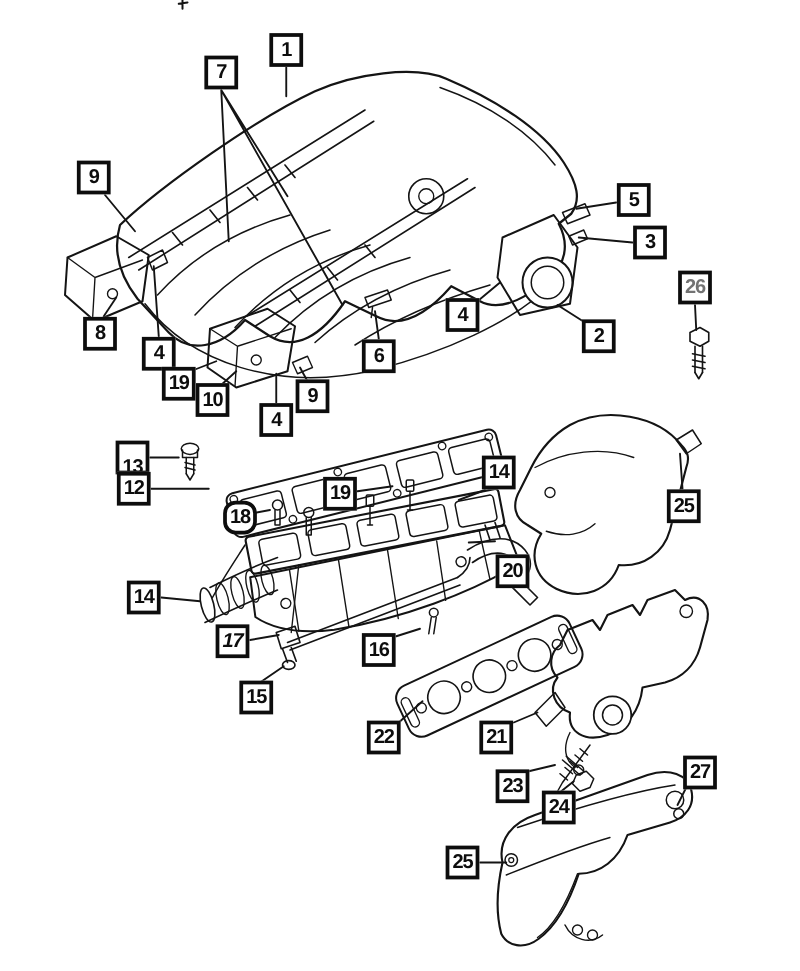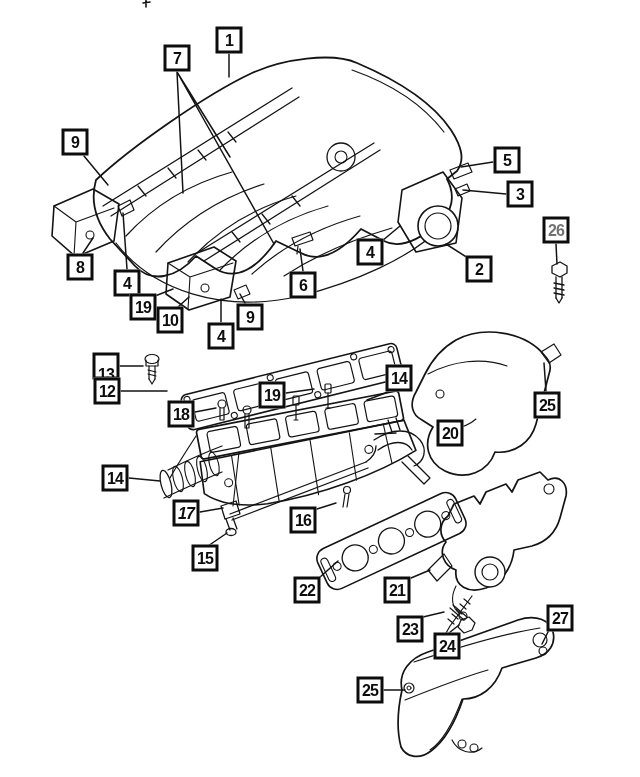--- a/index.html
+++ b/index.html
@@ -326,30 +326,30 @@
       </div>
       <div class="callout" style="left: 547px; top: 405px; border-color: rgb(13, 13, 13);">
         <span style="color: rgb(13, 13, 13);">25</span>
       </div>
       <div class="callout" style="left: 106px; top: 366px; border-color: rgb(13, 13, 13);">
         <span style="color: rgb(13, 13, 13); margin-top: 16px;">13</span>
       </div>
       <div class="callout" style="left: 107px; top: 391px; border-color: rgb(13, 13, 13);">
         <span style="color: rgb(13, 13, 13);">12</span>
       </div>
-      <div class="callout" style="left: 181px; top: 414px; border-color: rgb(13, 13, 13);">
+      <div class="callout" style="left: 192px; top: 414px; border-color: rgb(13, 13, 13); border-radius: 10px;">
         <span style="color: rgb(13, 13, 13);">18</span>
       </div>
       <div class="callout" style="left: 272px; top: 395px; border-color: rgb(13, 13, 13);">
         <span style="color: rgb(13, 13, 13);">19</span>
       </div>
       <div class="callout" style="left: 399px; top: 378px; border-color: rgb(13, 13, 13);">
         <span style="color: rgb(13, 13, 13);">14</span>
       </div>
-      <div class="callout" style="left: 410px; top: 433px; border-color: rgb(13, 13, 13); margin-left: 40px;">
+      <div class="callout" style="left: 410px; top: 457px; border-color: rgb(13, 13, 13);">
         <span style="color: rgb(13, 13, 13);">20</span>
       </div>
       <div class="callout" style="left: 115px; top: 478px; border-color: rgb(13, 13, 13);">
         <span style="color: rgb(13, 13, 13);">14</span>
       </div>
       <div class="callout" style="left: 186px; top: 513px; border-color: rgb(13, 13, 13);">
         <span style="color: rgb(13, 13, 13); font-style: italic;">17</span>
       </div>
       <div class="callout" style="left: 205px; top: 558px; border-color: rgb(13, 13, 13);">
         <span style="color: rgb(13, 13, 13);">15</span>

